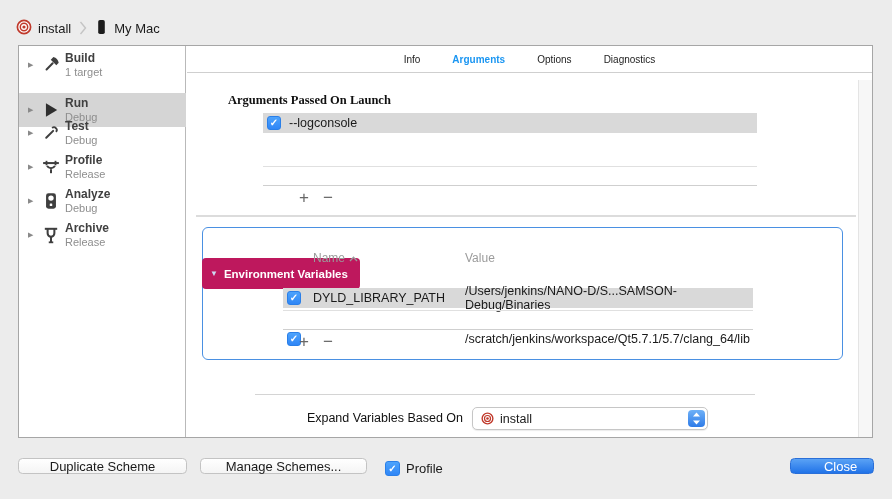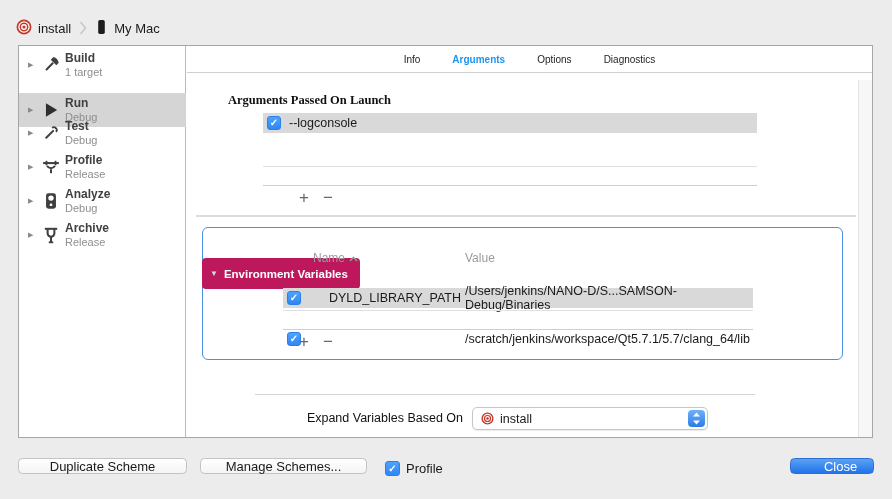--- a/index.html
+++ b/index.html
@@ -54,21 +54,21 @@
   .cb::after { content:"✓"; color:#fff; font-size:10px; font-weight:bold; line-height:1; }
 
   
   .envbox { left:202px; top:227px; width:641px; height:133px; border:1.5px solid #4a90e2; border-radius:6px; background:#fff; }
   .envbadge { left:202px; top:227px; height:31px; padding:0 12px 0 8px; background:#be185d; border-radius:4px;
               display:flex; align-items:center; gap:6px; color:#fff; font-size:11.5px; font-weight:bold;margin-top:31px; }
   .envbadge .tri { font-size:8px; color:#cdd9f1; }
   .envbadge .tri::after { content:"▼"; }
   .colhead { font-size:12px; color:#9b9b9b; display:flex; align-items:center; gap:4px; }
 
-  .ev-name { position:absolute; left:46px; }
+  .ev-name { position:absolute; left:30px; }
   .ev-value { position:absolute; left:182px; }
   .trow .rowcb { position:absolute; left:4px; }
   .trow { position:relative; }
   .trow .arg-label { position:absolute; left:26px; }
 
   
   .exp-label { font-size:12.5px; color:#111; text-align:right; }
   .popup { left:472px; top:407px; width:236px; height:23px; background:#fff; border:1px solid #c6c6c6; border-radius:5px;
            box-shadow:0 1px 1px rgba(0,0,0,0.08); display:flex; align-items:center; }
   .popup .pval { font-size:12.5px; margin-left:6px; }

